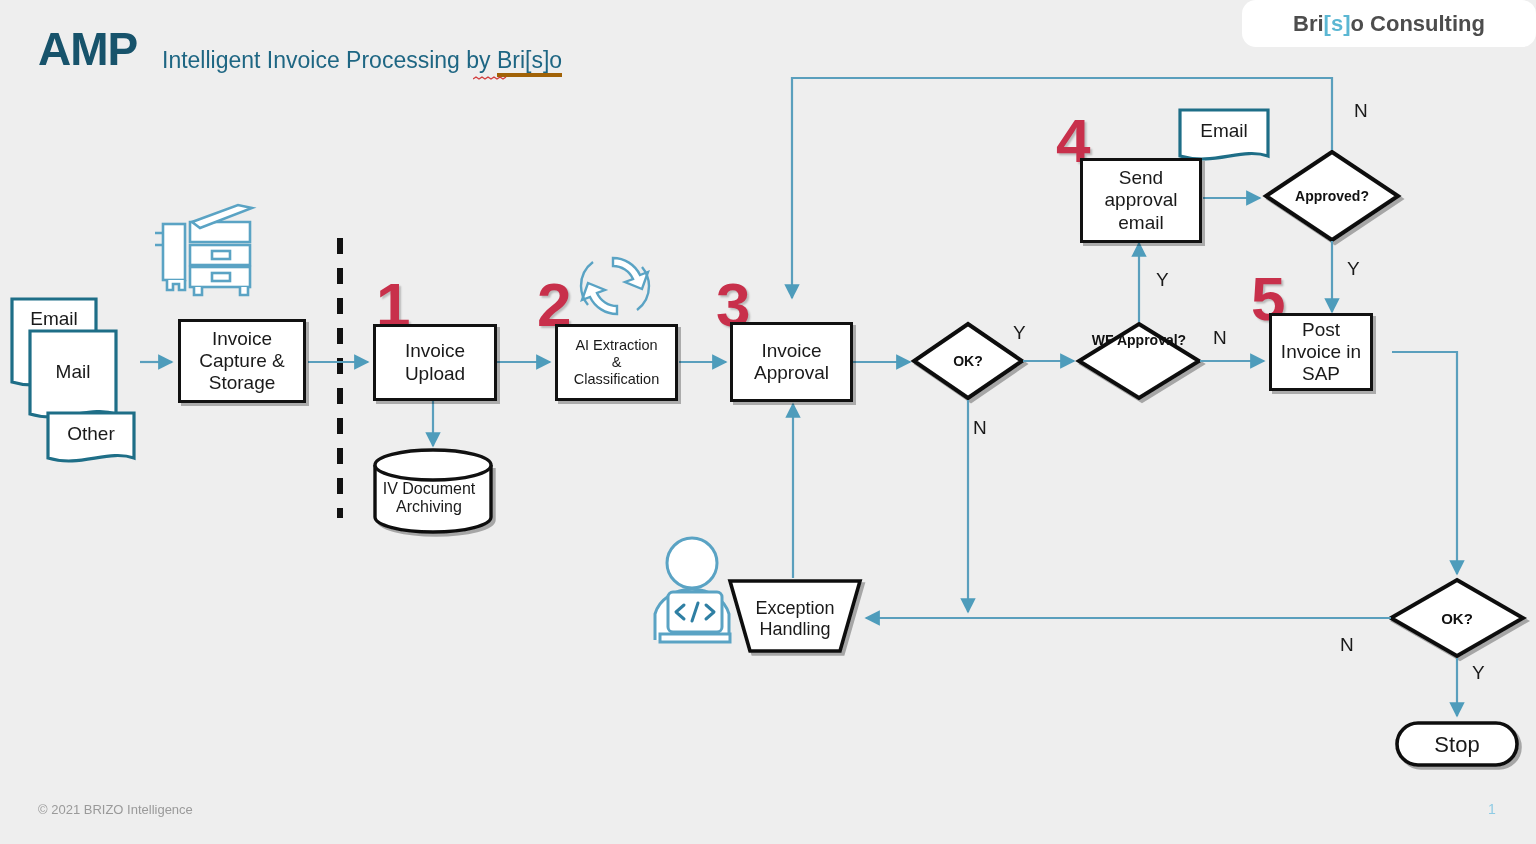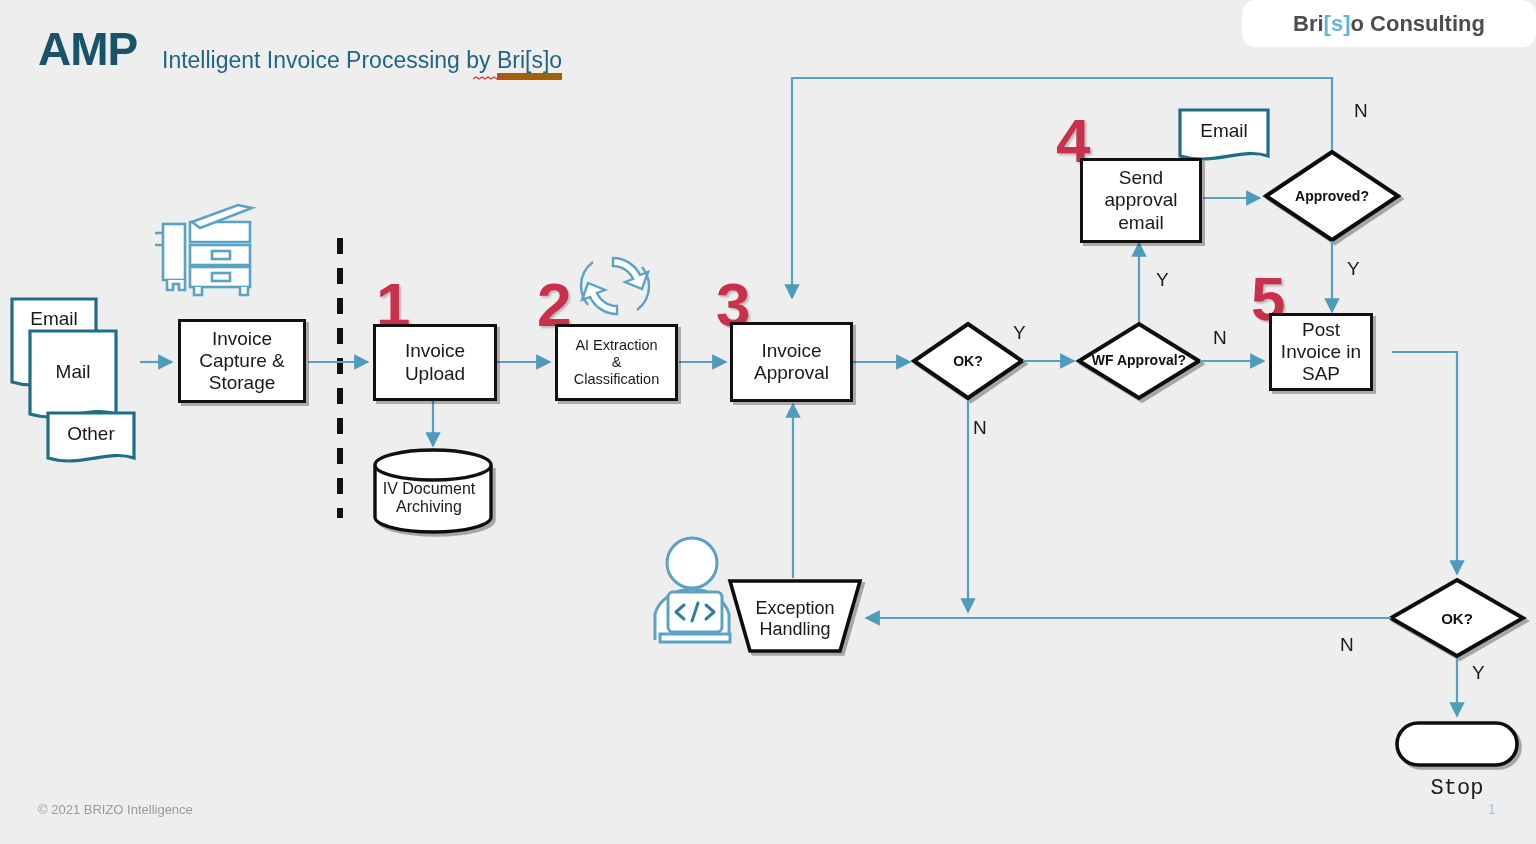--- a/index.html
+++ b/index.html
@@ -16,21 +16,21 @@
   
   .amp-title{
     position:absolute;left:38px;top:22px;
     font-size:46px;font-weight:bold;color:#17536b;letter-spacing:-1px;
   }
   .amp-sub{
     position:absolute;left:162px;top:47px;
     font-size:23px;color:#1e6683;
   }
   .sub-underline{
-    border-bottom:7px solid #a16207;
+    border-bottom:4px solid #a16207;
     padding-bottom:0px;
   }
   .squiggle{
     position:absolute;left:473px;top:76px;width:34px;height:5px;
   }
   .logo-box{
     position:absolute;left:1242px;top:0px;width:294px;height:47px;
     background:#ffffff;
     display:flex;align-items:center;justify-content:center;border-radius:14px;
   }
@@ -249,21 +249,21 @@
       <div>Approval</div>
     </div>
   </div>
 
   <div class="trap-text" style="left:730px;top:598px;width:130px;">
     <div>Exception</div>
     <div>Handling</div>
   </div>
 
   <div class="diamond-text" style="left:914px;top:353px;width:108px;">OK?</div>
-  <div class="diamond-text" style="left:1079px;top:352px;width:120px;">WF Approval?</div>
+  <div class="diamond-text" style="left:1079px;top:332px;width:120px;">WF Approval?</div>
   <div class="diamond-text" style="left:1266px;top:188px;width:132px;">Approved?</div>
   <div class="diamond-text big" style="left:1391px;top:610px;width:132px;">OK?</div>
 
   <div class="label-num" style="left:1056px;top:110px;">4</div>
   <div class="proc shadowed" style="left:1080px;top:158px;width:122px;height:85px;font-size:19px;">
     <div>
       <div>Send</div>
       <div>approval</div>
       <div>email</div>
     </div>
@@ -272,21 +272,21 @@
 
   <div class="label-num" style="left:1251px;top:268px;">5</div>
   <div class="proc shadowed" style="left:1269px;top:313px;width:104px;height:78px;font-size:19px;">
     <div>
       <div>Post</div>
       <div>Invoice in</div>
       <div>SAP</div>
     </div>
   </div>
 
-  <div class="stop-text" style="left:1397px;top:776px;width:120px;font-family:Liberation Mono, monospace;">Stop</div>
+  <div class="stop-text" style="left:1397px;top:732px;width:120px;">Stop</div>
 
   <div class="edge-label" style="left:1013px;top:322px;">Y</div>
   <div class="edge-label" style="left:973px;top:417px;">N</div>
   <div class="edge-label" style="left:1213px;top:327px;">N</div>
   <div class="edge-label" style="left:1156px;top:269px;">Y</div>
   <div class="edge-label" style="left:1354px;top:100px;">N</div>
   <div class="edge-label" style="left:1347px;top:258px;">Y</div>
   <div class="edge-label" style="left:1340px;top:634px;">N</div>
   <div class="edge-label" style="left:1472px;top:662px;">Y</div>
 

